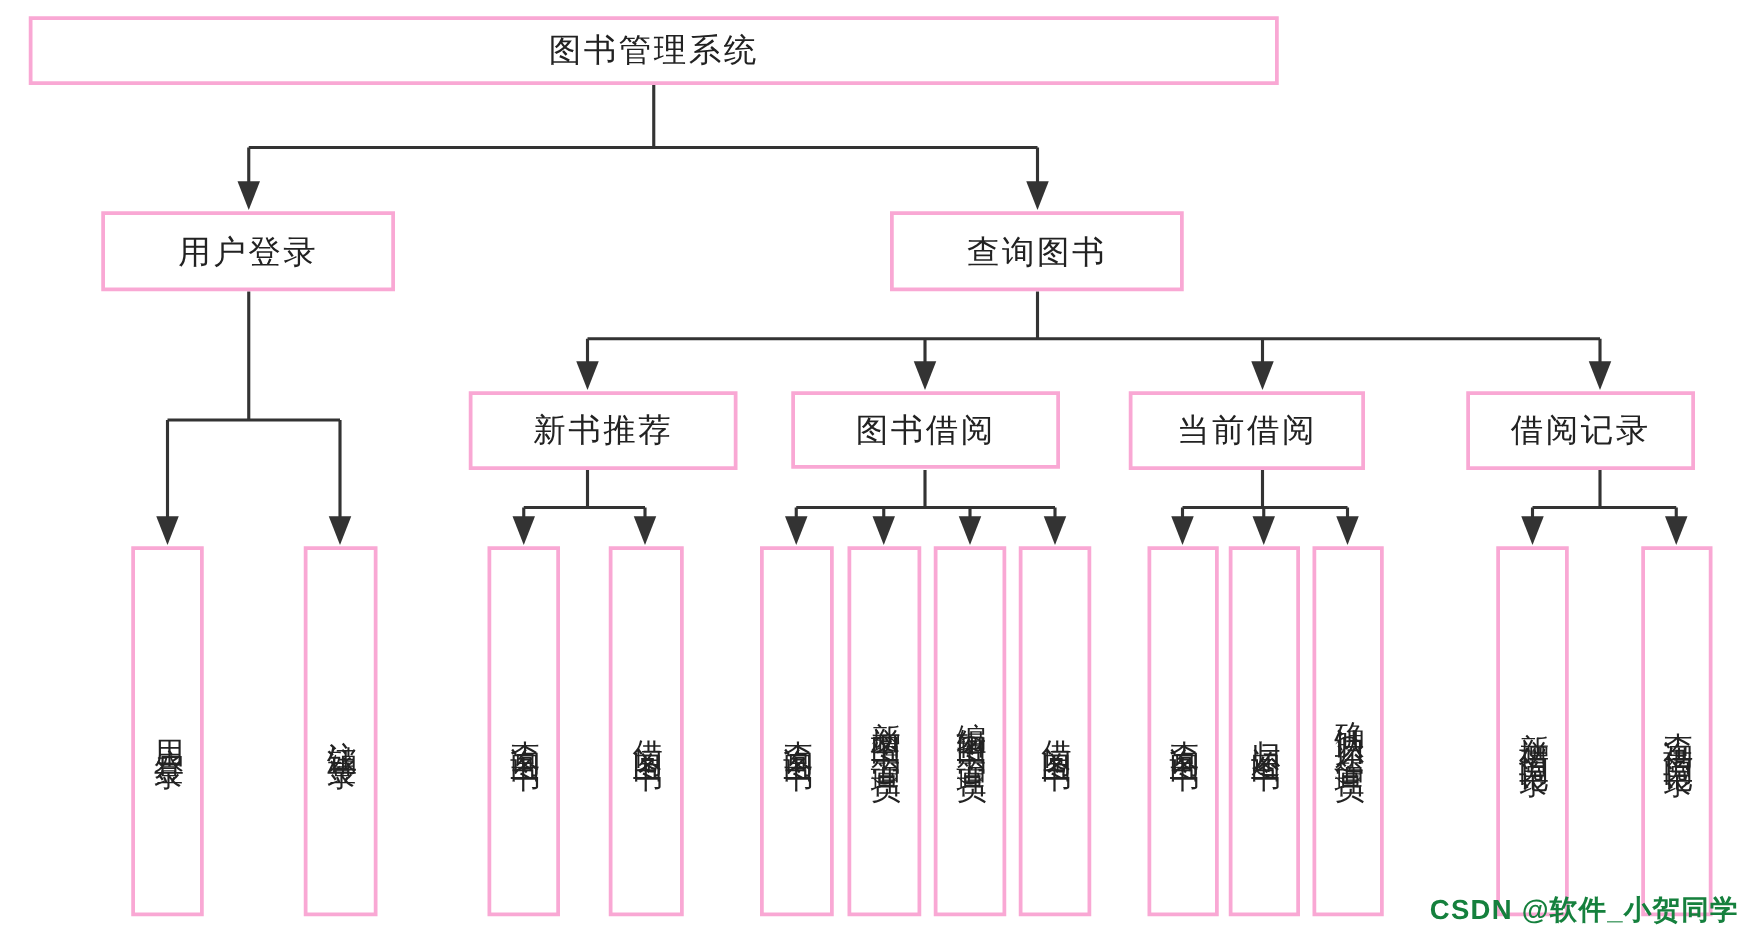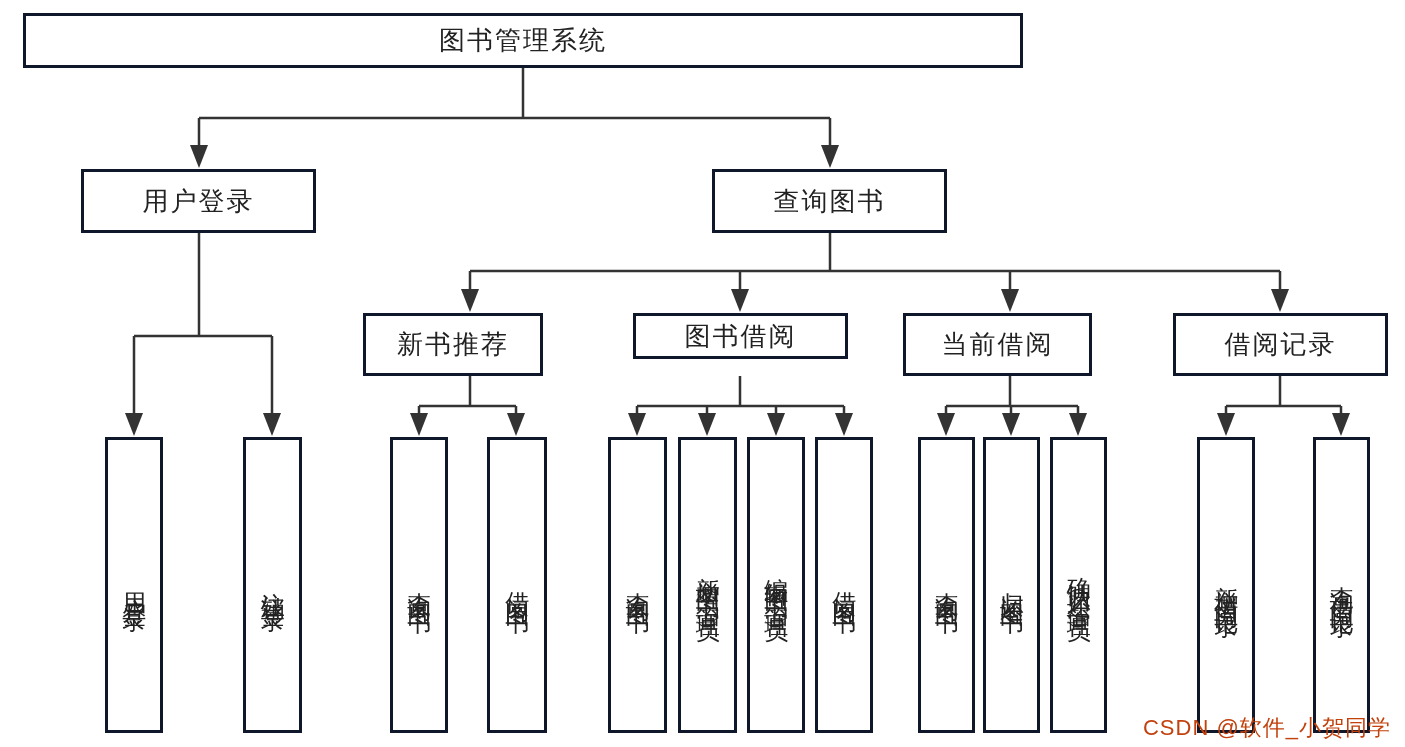--- a/index.html
+++ b/index.html
@@ -13,21 +13,21 @@
   }
   svg.connectors {
     position: absolute;
     left: 0; top: 0;
     width: 1405px; height: 747px;
   }
   .node {
     position: absolute;
     box-sizing: border-box;
     background: #ffffff;
-    border: 3px solid #0f172a;
+    border: 3px solid #f9a8d4;
     display: flex;
     align-items: center;
     justify-content: center;
     color: #222222;
   }
   .node-h span {
     font-size: 26px;
     letter-spacing: 2px;
     white-space: nowrap;
   }
@@ -37,23 +37,24 @@
     font-size: 24px;
     letter-spacing: 6px;
     line-height: 1.1;
     white-space: nowrap;
   }
   .watermark {
     position: absolute;
     right: 14px;
     bottom: 4px;
     font-size: 22px;
-    color: #c2410c;
+    color: #15803d;
     letter-spacing: 1px;
     white-space: nowrap;
+    font-weight: bold;
   }
 </style>
 </head>
 <body>
 
 <div class="canvas">
 
   <svg class="connectors" viewBox="0 0 1405 747" xmlns="http://www.w3.org/2000/svg" aria-hidden="true">
     <g fill="none" stroke="#333333" stroke-width="2.5">
 
@@ -101,30 +102,30 @@
     <span>图书管理系统</span>
   </div>
 
   <div class="node node-h" style="left:81px;top:169px;width:235px;height:64px">
     <span>用户登录</span>
   </div>
   <div class="node node-h" style="left:712px;top:169px;width:235px;height:64px">
     <span>查询图书</span>
   </div>
 
-  <div class="node node-h" style="left:363px;top:313px;width:180px;height:63px">
+  <div class="node node-h" style="left:375px;top:313px;width:215px;height:63px">
     <span>新书推荐</span>
   </div>
-  <div class="node node-h" style="left:633px;top:313px;width:215px;height:46px">
+  <div class="node node-h" style="left:633px;top:313px;width:215px;height:62px">
     <span>图书借阅</span>
   </div>
   <div class="node node-h" style="left:903px;top:313px;width:189px;height:63px">
     <span>当前借阅</span>
   </div>
-  <div class="node node-h" style="left:1173px;top:313px;width:215px;height:63px">
+  <div class="node node-h" style="left:1173px;top:313px;width:183px;height:63px">
     <span>借阅记录</span>
   </div>
 
   <div class="node node-leaf" style="left:105px;top:437px;width:58px;height:296px">
     <span>用户登录</span>
   </div>
   <div class="node node-leaf" style="left:243px;top:437px;width:59px;height:296px">
     <span>注销登录</span>
   </div>
 

